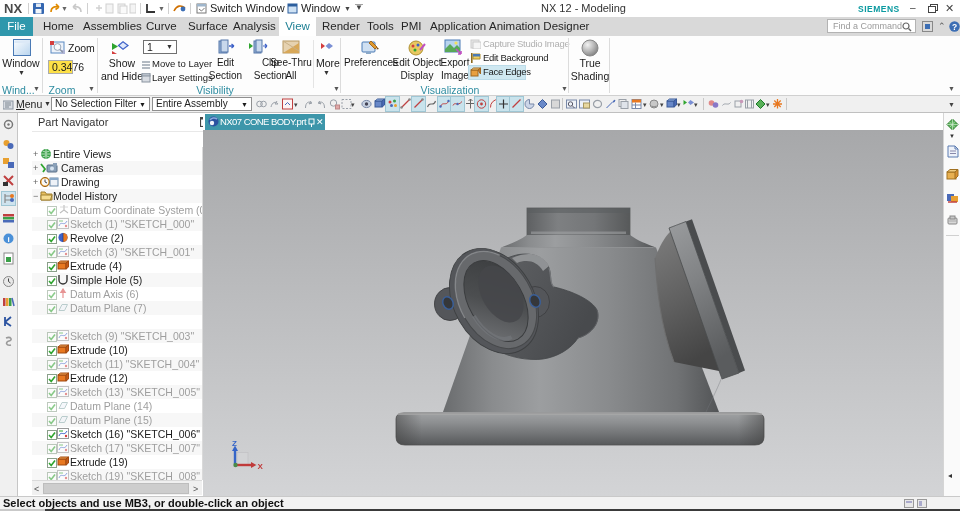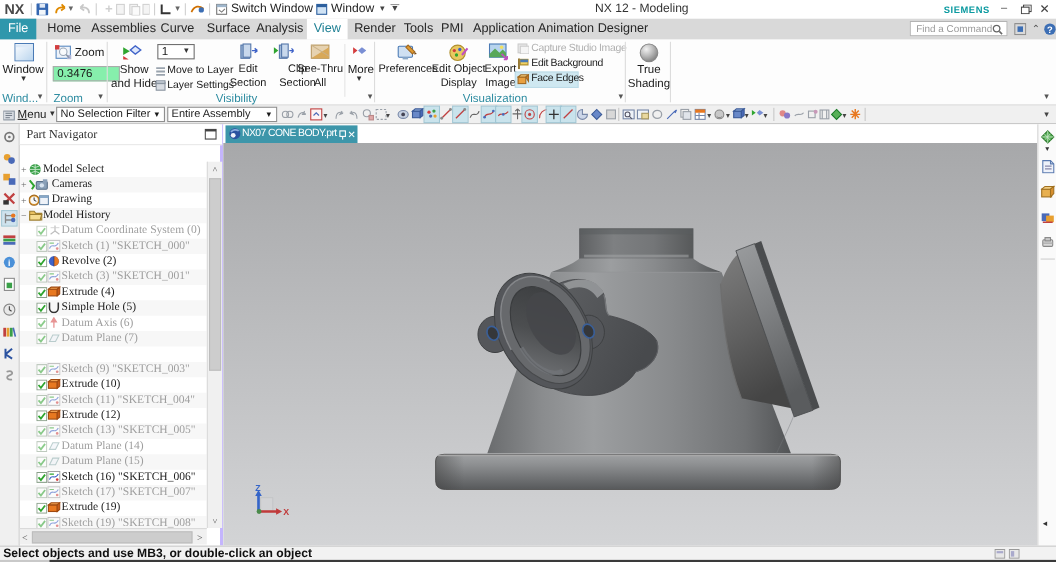--- a/index.html
+++ b/index.html
@@ -31,21 +31,21 @@
 .smalltxt { font-size:10.5px; color:#1a1a1a; }
 
 
 #toolbar { left:0; top:96px; width:960px; height:17px; background:#f0f0f0; border-bottom:1px solid #c0c0c0; }
 .tbdrop { top:1px; height:14px; background:#fff; border:1px solid #8f8f8f; font-size:10px; color:#222; line-height:12px; padding:0 3px; }
 
 
 #sidebar { left:0; top:113px; width:18px; height:383px; background:#f0f0f0; border-right:1px solid #c6c6c6; }
 
 
-#panel { left:18px; top:113px; width:185px; height:383px; background:#fff; border-right:3px solid #c4b5fd;font-family:Liberation Serif, serif; }
+#panel { left:32px; top:113px; width:185px; height:383px; background:#fff; border-right:3px solid #c4b5fd; }
 #panelhdr { left:0; top:0; width:184px; height:19px; background:#fff; border-bottom:1px solid #e8e8e8; }
 #namehdr { left:0; top:19px; width:184px; height:15px; background:#fcfcfc; border-bottom:1px solid #dcdcdc; }
 #tree { left:0; top:34px; width:170px; height:333px; overflow:hidden; font-size:10.5px; }
 .trow { position:absolute; left:0; width:170px; height:14px; line-height:14px; white-space:nowrap; }
 .trow.alt { background:#f7f7f7; }
 .gray { color:#9e9e9e; }
 .blk { color:#1c1c1c; }
 .ticn { position:absolute; top:1px; }
 #vscroll { left:170px; top:34px; width:14px; height:333px; background:#f0f0f0; border-left:1px solid #dadada; }
 #hscroll { left:0; top:367px; width:170px; height:15px; background:#f0f0f0; border-top:1px solid #dadada; }
@@ -172,21 +172,21 @@
   <div class="abs gsep" style="left:42px;"></div>
 
   <svg class="abs" style="left:50px; top:5px;" width="15" height="13">
       <rect x="1" y="1" width="13" height="11" fill="#eef3fa" stroke="#5b8ac2"></rect>
       <rect x="0" y="0" width="4" height="4" fill="#d43d3d"></rect>
       <rect x="11" y="9" width="4" height="4" fill="#b0b6d8"></rect>
       <circle cx="7.5" cy="6" r="3.4" fill="#f8fafc" stroke="#9aa7b8"></circle>
       <path d="M10 8.5 L13 11.5" stroke="#8a97a8" stroke-width="1.4"></path>
     </svg>
   <div class="abs smalltxt" style="left:68px; top:6px;">Zoom</div>
-  <div class="abs" style="left:48px; top:24px; width:61px; height:14px; border:1px solid #ababab; background:#86efac; font-size:10.5px; line-height:12px; padding-left:3px;">0.3476</div>
+  <div class="abs" style="left:48px; top:24px; width:25px; height:14px; border:1px solid #ababab; background:#fde047; font-size:10.5px; line-height:12px; padding-left:3px;">0.3476</div>
   <div class="abs glabel" style="left:46px; width:32px;">Zoom</div>
   <div class="abs garrow" style="left:88px;">▼</div>
   <div class="abs gsep" style="left:97px;"></div>
 
   <svg class="abs" style="left:111px; top:4px;" width="19" height="15">
     <path d="M1 3 L7 6.5 L1 10 Z" fill="#2fa52f"></path>
       <path d="M1 11 L6 14 L1 14 Z" fill="#d43d3d"></path>
     <path d="M12 1 L18 5.5 L12 10 L6.5 5.5 Z" fill="#3e62c8"></path>
       <path d="M12 2.5 L16 5.5 L12 8.5 L8.5 5.5 Z" fill="#dfe8fb"></path>
   </svg>
@@ -472,21 +472,21 @@
         <rect x="0.5" y="0.5" width="10" height="2" fill="#444"></rect>
       </svg>
   </div>
   <div class="abs" id="tree">
       <div class="trow" style="top:0px;">
         <span class="ticn" style="left:1px; top:3px; font-size:9px; line-height:8px; color:#666;">+</span>
         <span class="ticn" style="left:8px;"><svg width="12" height="12">
             <circle cx="6" cy="6" r="5" fill="#3aa048"></circle>
             <path d="M1 6 h10 M6 1 v10 M2.5 3 a6 6 0 0 0 7 0 M2.5 9 a6 6 0 0 1 7 0" stroke="#bfe4c5" stroke-width="0.9" fill="none"></path>
           </svg></span>
-        <span class="ticn lbl blk" style="left:21px; top:0;">Model Select</span>
+        <span class="ticn lbl blk" style="left:21px; top:0;">Entire Views</span>
       </div>
       <div class="trow alt" style="top:14px;">
         <span class="ticn" style="left:1px; top:3px; font-size:9px; line-height:8px; color:#666;">+</span>
         <span class="ticn" style="left:8px;"><svg width="19" height="12">
             <path d="M1 2 l4 5 l-2 3" stroke="#2fa52f" stroke-width="1.8" fill="none"></path>
             <rect x="7" y="3" width="10" height="7" rx="1" fill="#8aa0b8" stroke="#5a7088"></rect>
             <circle cx="12" cy="6.5" r="2" fill="#d8e4f0"></circle>
             <rect x="13" y="1" width="4" height="3" fill="#8aa0b8"></rect>
           </svg></span>
         <span class="ticn lbl blk" style="left:29px; top:0;">Cameras</span>

